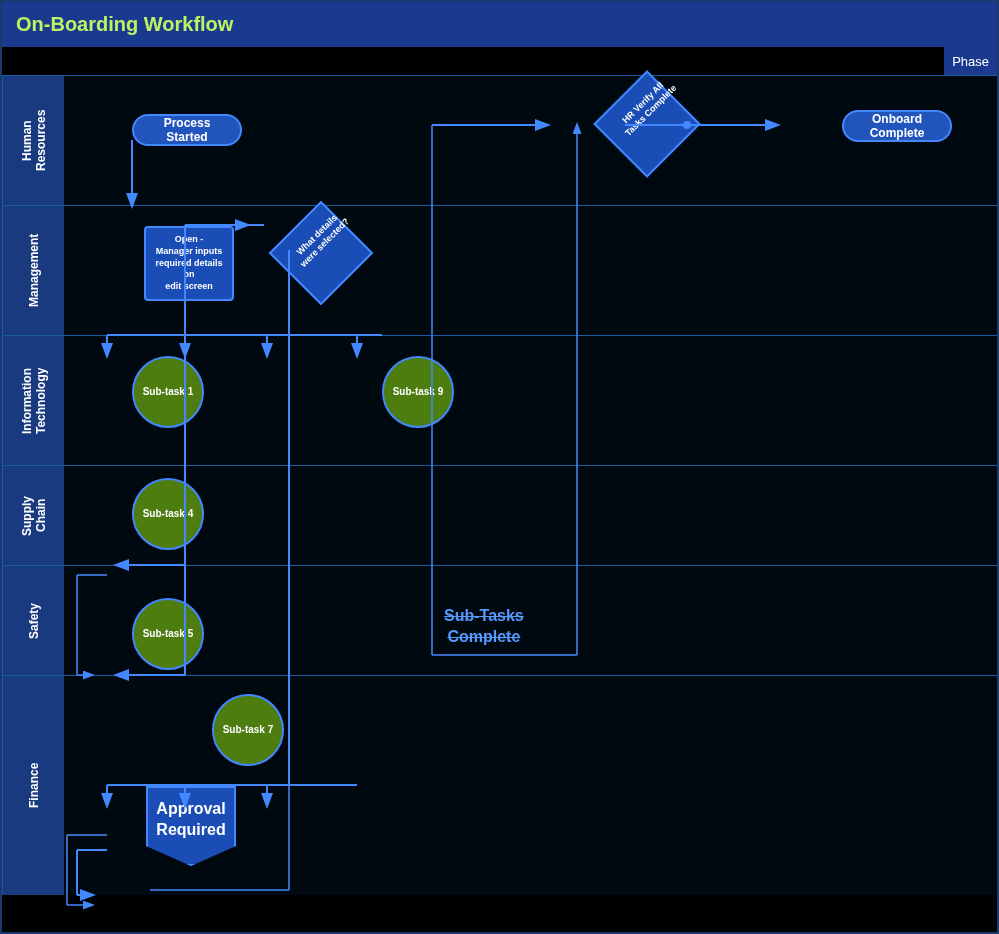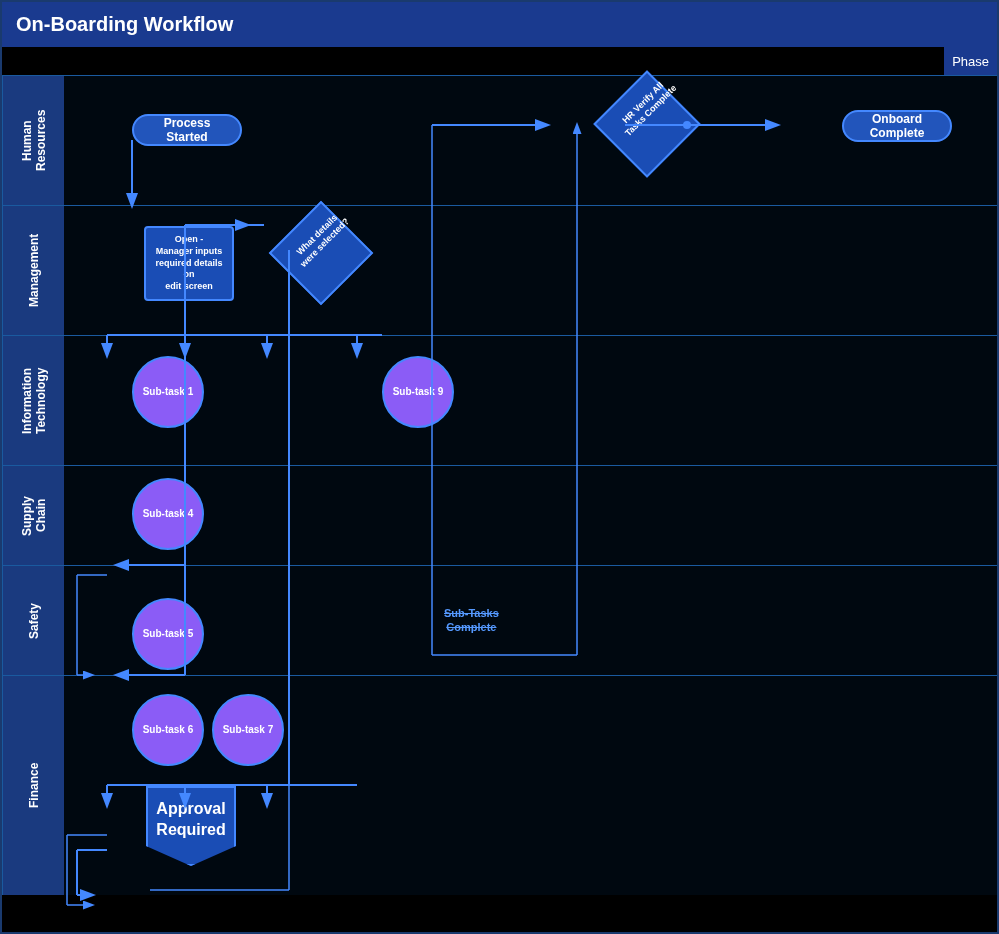--- a/index.html
+++ b/index.html
@@ -14,21 +14,21 @@
     .main-container {
       width: 999px;
       height: 934px;
       background: #000;
       border: 2px solid #1a3a6e;
       position: relative;
     }
 
     .title-bar {
       background: #1a3a8f;
-      color: #ffffff;
+      color: #bef264;
       font-size: 20px;
       font-weight: bold;
       padding: 8px 14px;
       height: 45px;
       display: flex;
       align-items: center;
     }
 
     .phase-label {
       position: absolute;
@@ -135,21 +135,21 @@
       transform: rotate(-45deg);
       text-align: center;
       font-size: 9px;
       color: #fff;
       font-weight: bold;
       line-height: 1.2;
       position: absolute;
     }
 
     .node-circle {
-      background: #8b5cf6;
+      background: #4d7c0f;
       border: 2px solid #4488ff;
       border-radius: 50%;
       display: flex;
       align-items: center;
       justify-content: center;
       font-size: 10px;
     }
 
     .float-text {
       position: absolute;
@@ -316,35 +316,32 @@
       <div class="lane-label">
         <span>Safety</span>
       </div>
       <div class="lane-content">
 
         <div class="node node-circle" style="left:68px; top:32px; width:72px; height:72px;">
           <span>Sub-task 5</span>
         </div>
 
         <div class="float-text" style="left:380px; top:40px;">
-          <span style="white-space:pre-line; font-size:11px; text-decoration:line-through; color:#5599ff;">Sub-Tasks
+          <span style="white-space:pre-line; font-size:16px; text-decoration:line-through; color:#5599ff;">Sub-Tasks
 Complete</span>
         </div>
       </div>
     </div>
 
     <div class="lane lane-finance">
       <div class="lane-label">
         <span>Finance</span>
       </div>
       <div class="lane-content">
 
-        <div class="node node-circle" style="left:68px; top:18px; width:72px; height:72px;">
-          <span>Sub-task 6</span>
-        </div>
 
         <div class="node node-circle" style="left:148px; top:18px; width:72px; height:72px;">
           <span>Sub-task 7</span>
         </div>
 
 
         <div style="position:absolute; left:82px; top:110px; width:90px;">
 
           <div style="
             width:90px;

